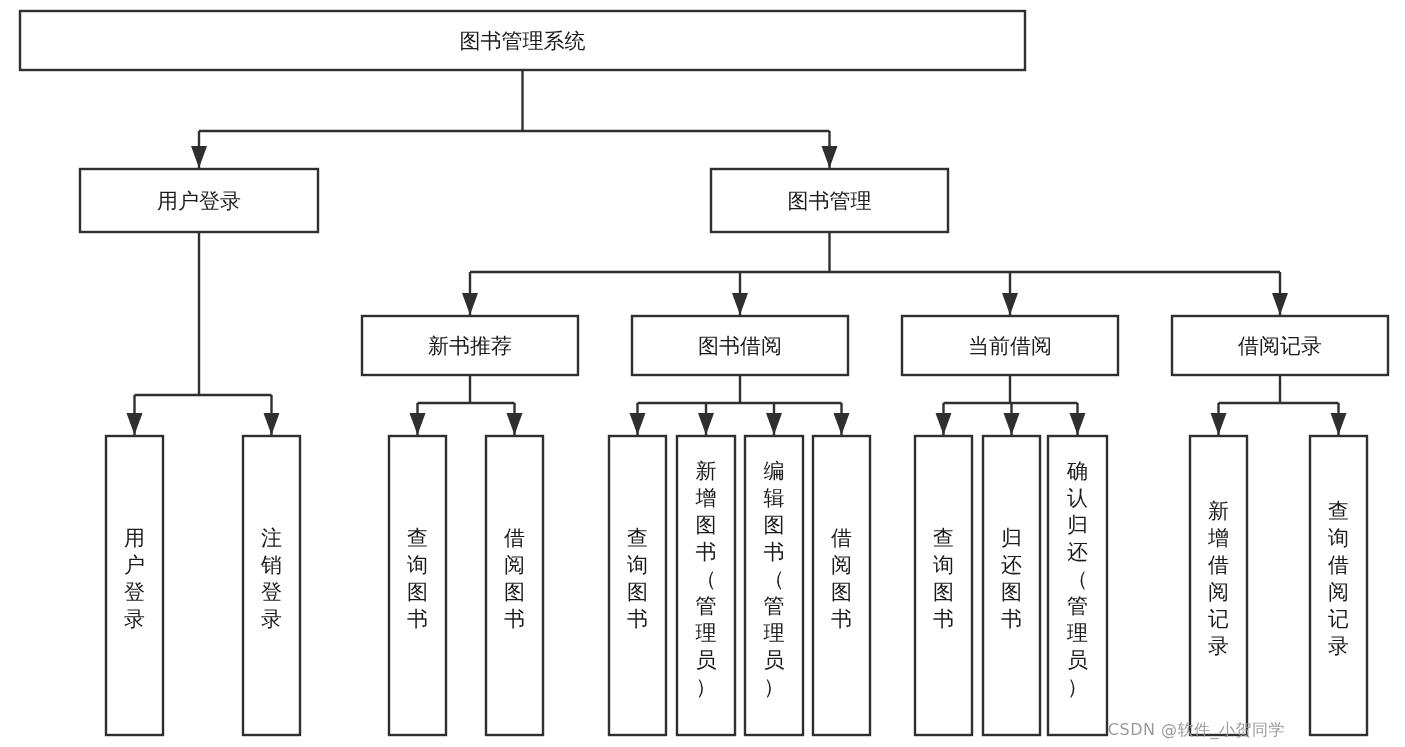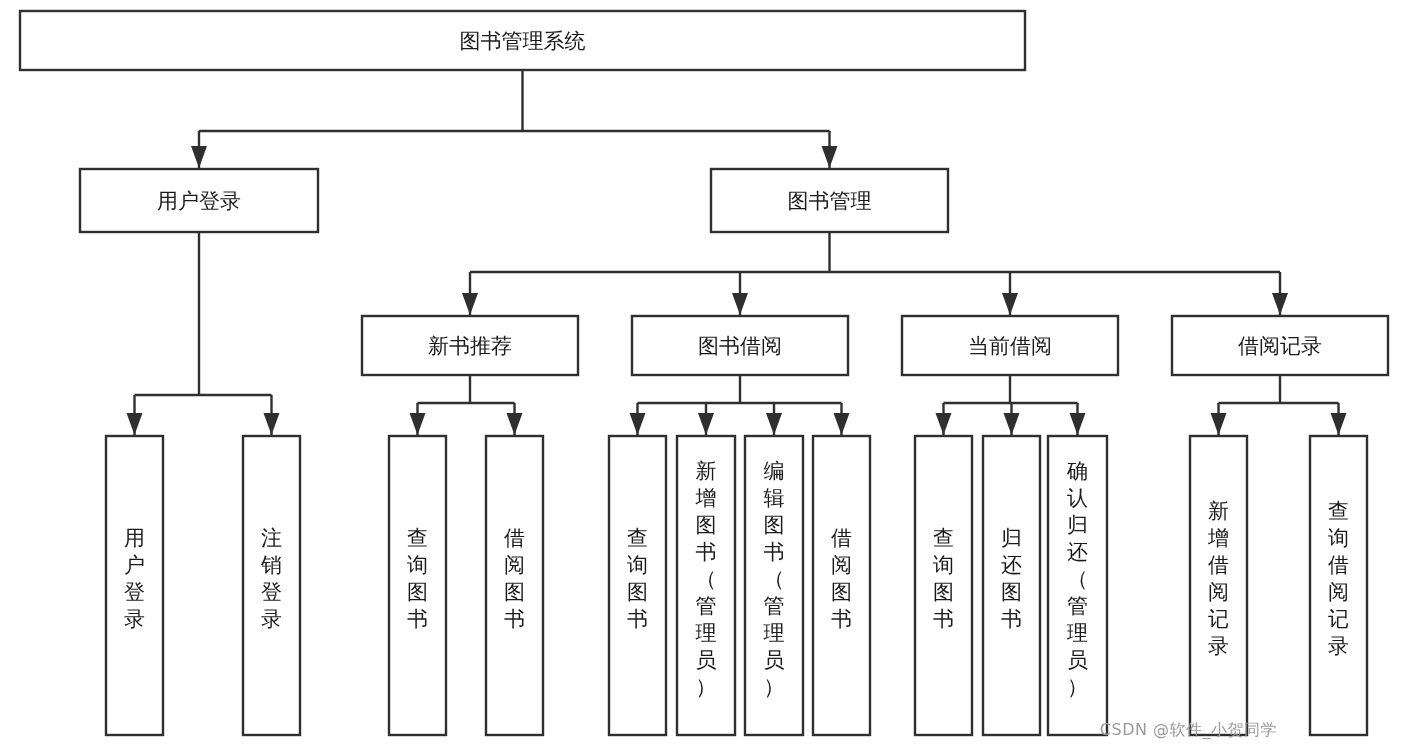--- a/index.html
+++ b/index.html
@@ -48,21 +48,21 @@
     stroke: #2f2f2f;
     stroke-width: 2.4;
     fill: none;
   }
   .arrow-head {
     fill: #2f2f2f;
     stroke: none;
   }
   .watermark {
     position: absolute;
-    right: 10px;
+    right: 2px;
     bottom: 6px;
     font-family: "DejaVu Sans", "Liberation Sans", sans-serif;
     font-size: 16px;
     color: #9a9a9a;
     letter-spacing: 0.5px;
     white-space: nowrap;
     user-select: none;
   }
 </style>
 </head>

